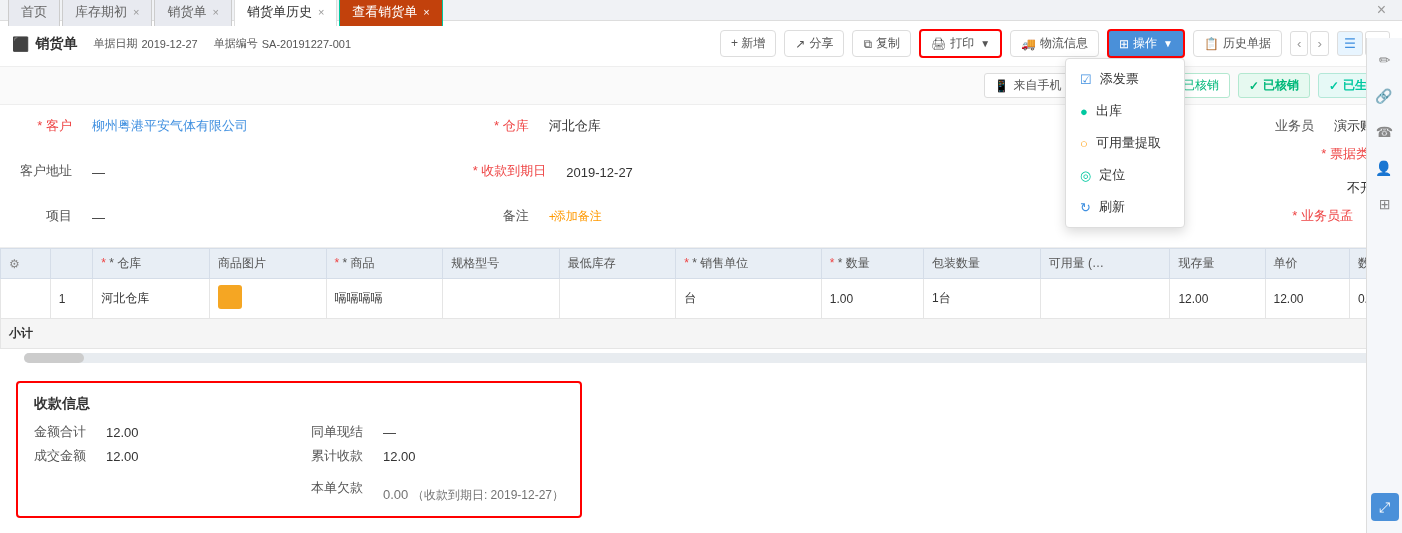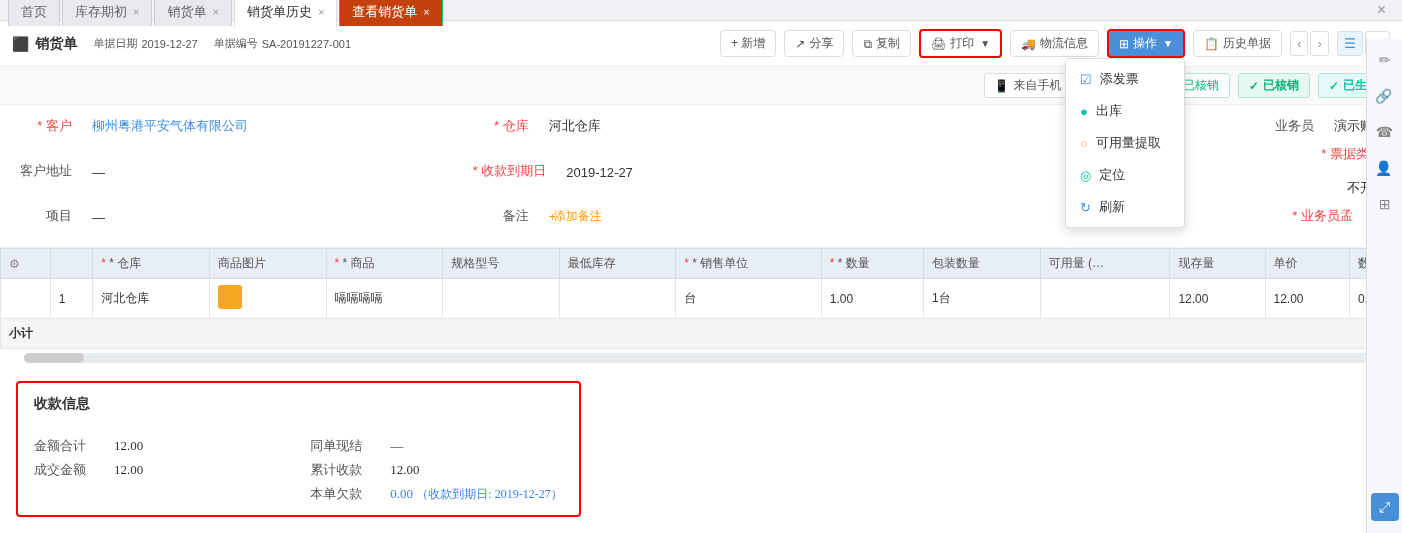--- a/index.html
+++ b/index.html
@@ -87,26 +87,26 @@
     .data-table tr:nth-child(even) td { background: #fafafa; }
     .data-table tr.subtotal td { background: #f5f5f5; font-weight: bold; }
     .settings-icon { color: #888; cursor: pointer; }
     .product-img { width: 24px; height: 24px; background: #f5a623; border-radius: 3px; display: inline-block; }
 
     
     .bottom-info {
       border: 2px solid red; border-radius: 4px; padding: 12px 16px; margin: 8px 16px;
       background: #fff; display: inline-block; min-width: 520px;
     }
-    .bottom-info-title { font-weight: bold; font-size: 14px; margin-bottom: 24px; }
+    .bottom-info-title { font-weight: bold; font-size: 14px; margin-bottom: 10px; }
     .bottom-info-grid { display: grid; grid-template-columns: 1fr 1fr; gap: 6px 24px; }
-    .bottom-info-row { display: flex; align-items: center; gap: 8px; font-size: 13px; font-family: Liberation Serif, serif; }
+    .bottom-info-row { display: flex; align-items: center; gap: 0; font-size: 13px; }
     .bottom-info-label { color: #555; min-width: 72px; }
     .bottom-info-value { color: #333; }
-    .bottom-info-value.orange { color: #3b82f6; }
+    .bottom-info-value.orange { color: #737373; margin-top: 16px; }
 
     
     .right-sidebar {
       position: fixed; right: 0; top: 38px; width: 36px; background: #f5f7fa;
       border-left: 1px solid #ddd; display: flex; flex-direction: column;
       align-items: center; padding: 8px 0; gap: 8px; height: calc(100% - 38px);
     }
     .sidebar-icon {
       width: 28px; height: 28px; display: flex; align-items: center; justify-content: center;
       border-radius: 4px; cursor: pointer; color: #888; font-size: 14px;

